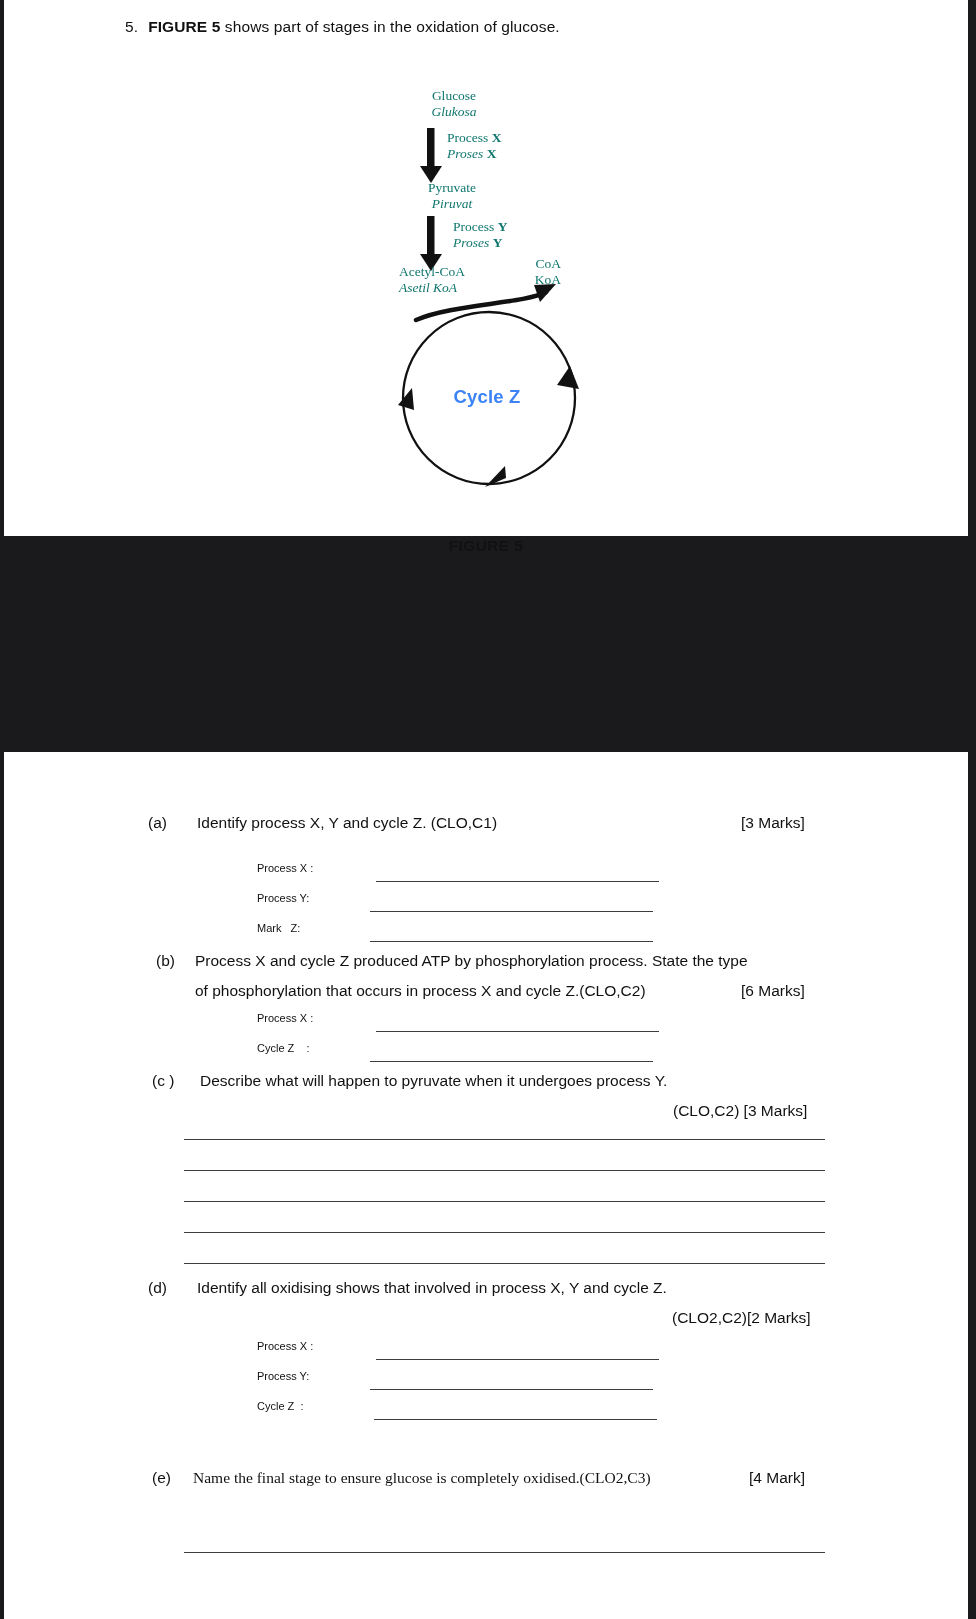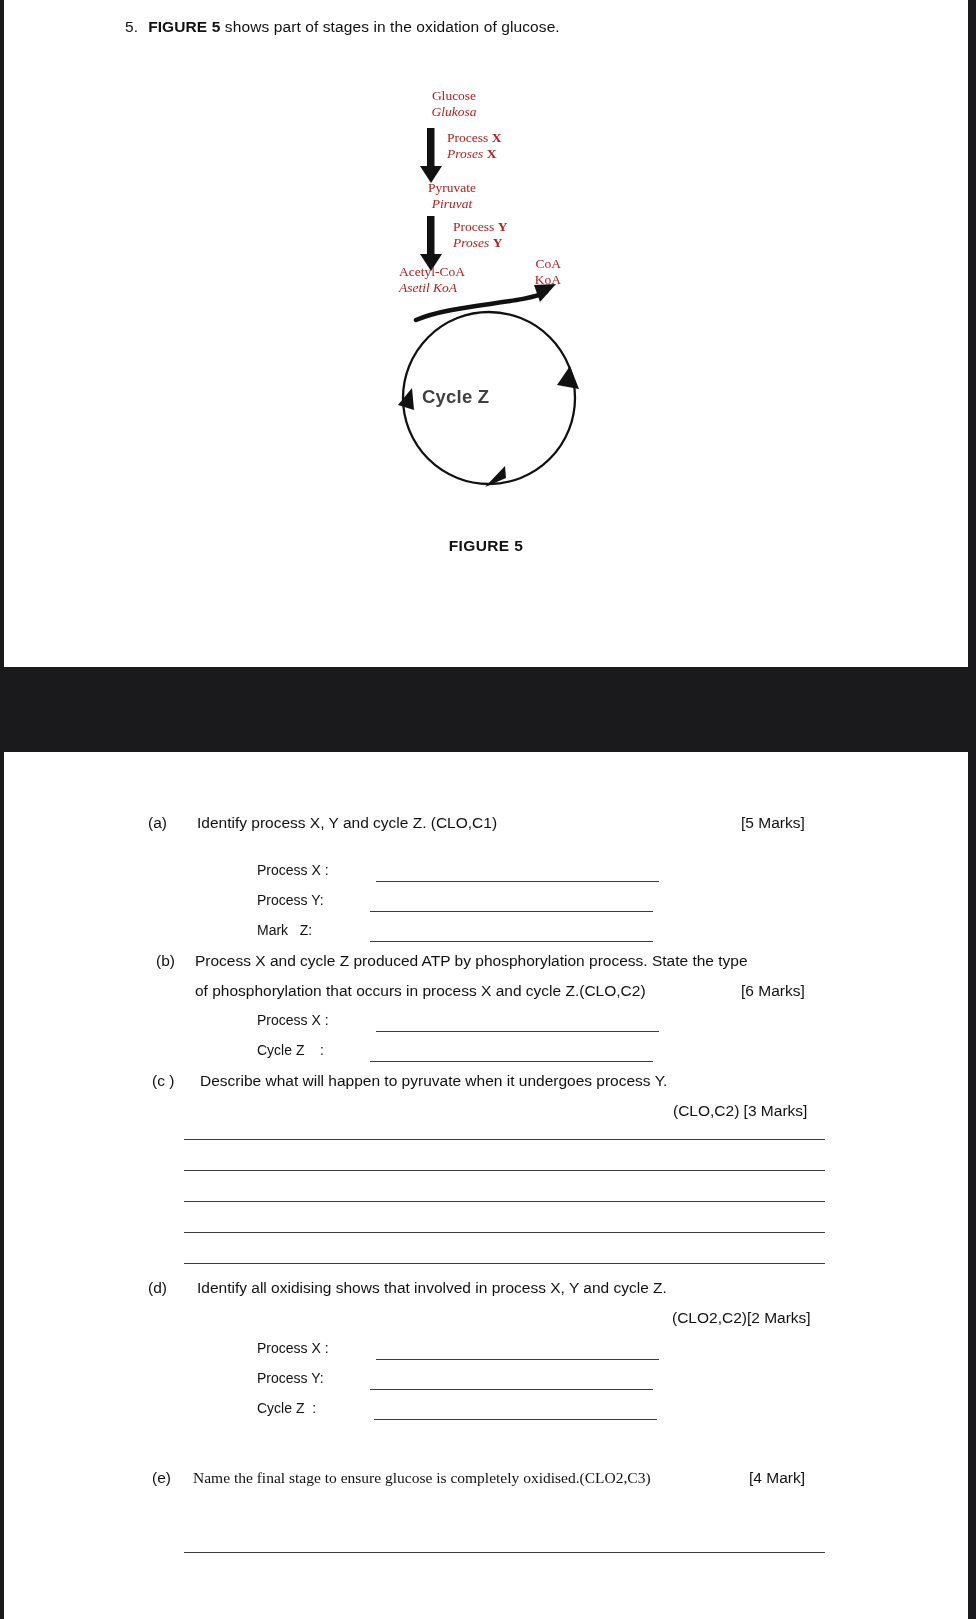--- a/index.html
+++ b/index.html
@@ -16,21 +16,21 @@
     overflow: hidden;
   }
 
   
   .sheet {
     position: absolute;
     left: 4px;
     right: 8px;
     background: #ffffff;
   }
-  #sheet-top   { top: 0px;   height: 667px; }
+  #sheet-top   { top: 0px;   height: 536px; }
   #sheet-bottom{ top: 752px; height: 867px; }
 
   .page-gap {
     position: absolute;
     left: 0; right: 0;
     top: 740px;
     height: 12px;
     background: #1a1a1d;
   }
 
@@ -53,46 +53,47 @@
     top: 88px;
     left: 370px;
     width: 230px;
     height: 410px;
   }
   .d-label {
     position: absolute;
     font-family: "Liberation Serif", serif;
     line-height: 1.18;
     white-space: nowrap;
-    color: #b91c1c;
+    color: #0f766e;
   }
   .d-en { font-size: 13.5px; }
   .d-ms { font-size: 13.5px; font-style: italic; }
   .d-bold { font-weight: bold; }
 
   .lbl-glucose { top: 0px;   left: 32px; text-align: center; }
   .lbl-procx   { top: 42px;  left: 73px; }
   .lbl-pyruvate{ top: 92px;  left: 30px; text-align: center; }
   .lbl-procy   { top: 131px; left: 79px; }
   .lbl-acetyl  { top: 176px; left: 25px; }
   .lbl-coa     { top: 168px; left: 145px; text-align: right; }
 
   .lbl-glucose, .lbl-pyruvate, .lbl-acetyl { width: 96px; }
   .lbl-coa { width: 42px; }
 
   .cyclez-text {
     position: absolute;
     top: 298px;
     left: 48px;
     width: 130px;
+    text-align: center;
     font-family: "Liberation Sans", sans-serif;
     font-weight: bold;
     font-size: 18.5px;
     letter-spacing: .2px;
-    color: #404040;
+    color: #3b82f6;
   }
 
   .diagram svg { position: absolute; top: 0; left: 0; }
 
   .fig-caption {
     position: absolute;
     top: 537px;
     left: 0; right: 0;
     text-align: center;
     font-size: 15.5px;
@@ -100,21 +101,21 @@
     letter-spacing: .4px;
   }
 
   .q-row { position: absolute; white-space: nowrap; font-size: 15.5px; }
   .q-marker { position: absolute; white-space: nowrap; font-size: 15.5px; }
   .q-marks  { position: absolute; white-space: nowrap; font-size: 15.5px; }
 
   .ans-label {
     position: absolute;
     white-space: pre;
-    font-size: 14px;
+    font-size: 11px;
   }
   .ans-rule {
     position: absolute;
     height: 0;
     border-bottom: 1.4px solid #3c3c3c;
   }
   .wide-rule {
     position: absolute;
     height: 0;
     border-bottom: 1.4px solid #3c3c3c;
@@ -188,21 +189,21 @@
 
   <div class="fig-caption">FIGURE 5</div>
 </div>
 
 <div class="page-gap"></div>
 
 <div class="sheet" id="sheet-bottom">
 
   <div class="q-marker" style="top:62px; left:144px;">(a)</div>
   <div class="q-row" style="top:62px; left:193px;">Identify process X, Y and cycle Z. (CLO,C1)</div>
-  <div class="q-marks" style="top:62px; left:737px;">[5 Marks]</div>
+  <div class="q-marks" style="top:62px; left:737px;">[3 Marks]</div>
 
   <div class="ans-label" style="top:110px; left:253px;">Process X :</div>
   <div class="ans-rule" style="top:129px; left:372px; width:283px;"></div>
 
   <div class="ans-label" style="top:140px; left:253px;">Process Y:</div>
   <div class="ans-rule" style="top:159px; left:366px; width:283px;"></div>
 
   <div class="ans-label" style="top:170px; left:253px;">Mark   Z:</div>
   <div class="ans-rule" style="top:189px; left:366px; width:283px;"></div>
 

